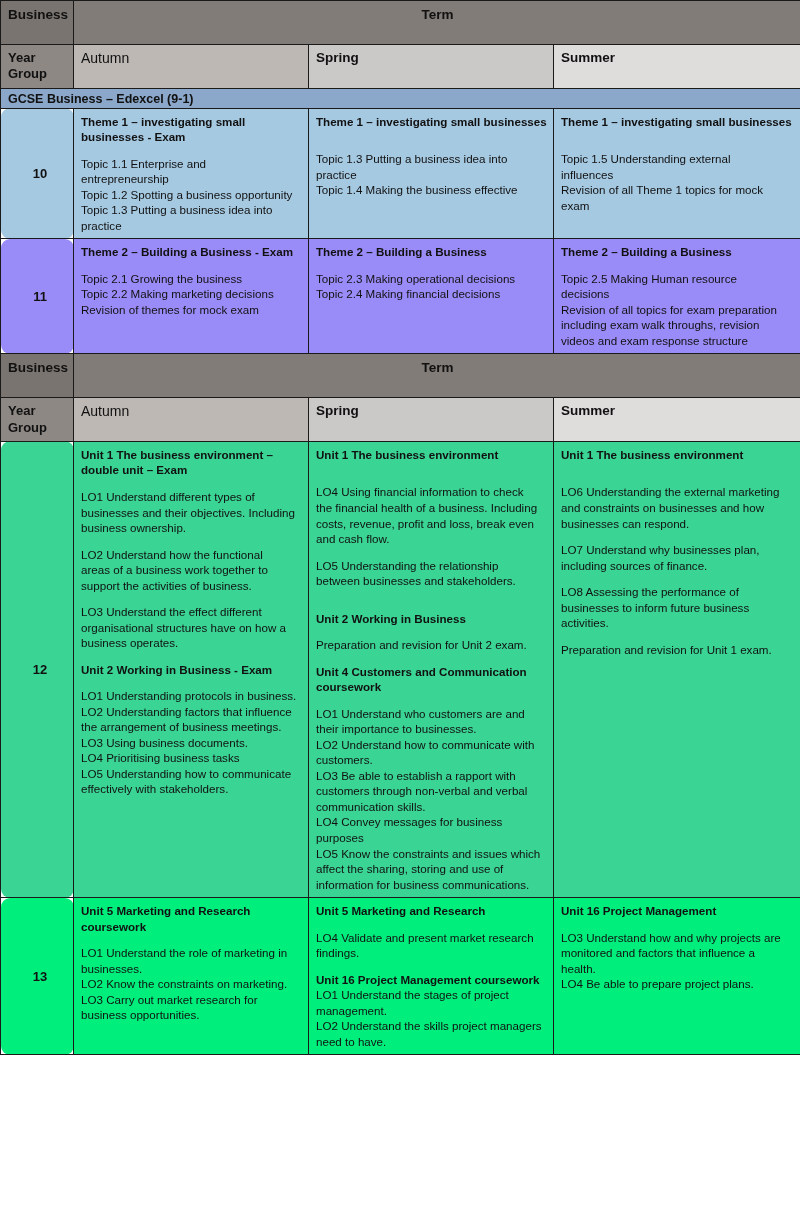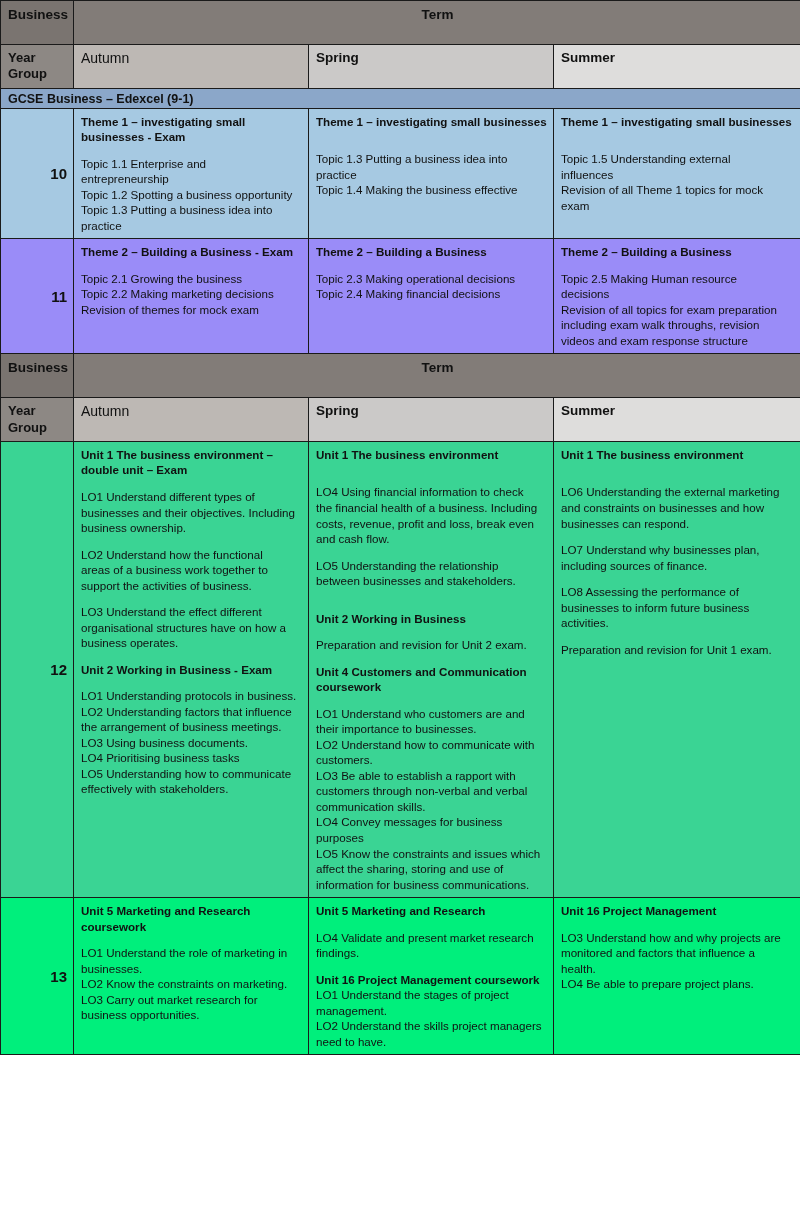--- a/index.html
+++ b/index.html
@@ -92,24 +92,25 @@
   .banner-cambridge{ background: #00b3a4; }
 
   
   .row-y10 td { background: #a6c9e2; }
   .row-y11 td { background: #9a8cf8; }
   .row-y12 td { background: #3ad494; }
   .row-y13 td { background: #00ef7c; }
 
   .year-num {
     font-weight: bold;
-    font-size: 15px;
-    text-align: right;
+    font-size: 13px;
+    text-align: center;
     vertical-align: middle !important;
     padding-left: 12px !important;
+    border-radius: 9px;
   }
 
   .content {
     font-size: 11.6px;
     line-height: 1.34;
   }
   .content .hd {
     font-weight: bold;
     display: block;
   }

